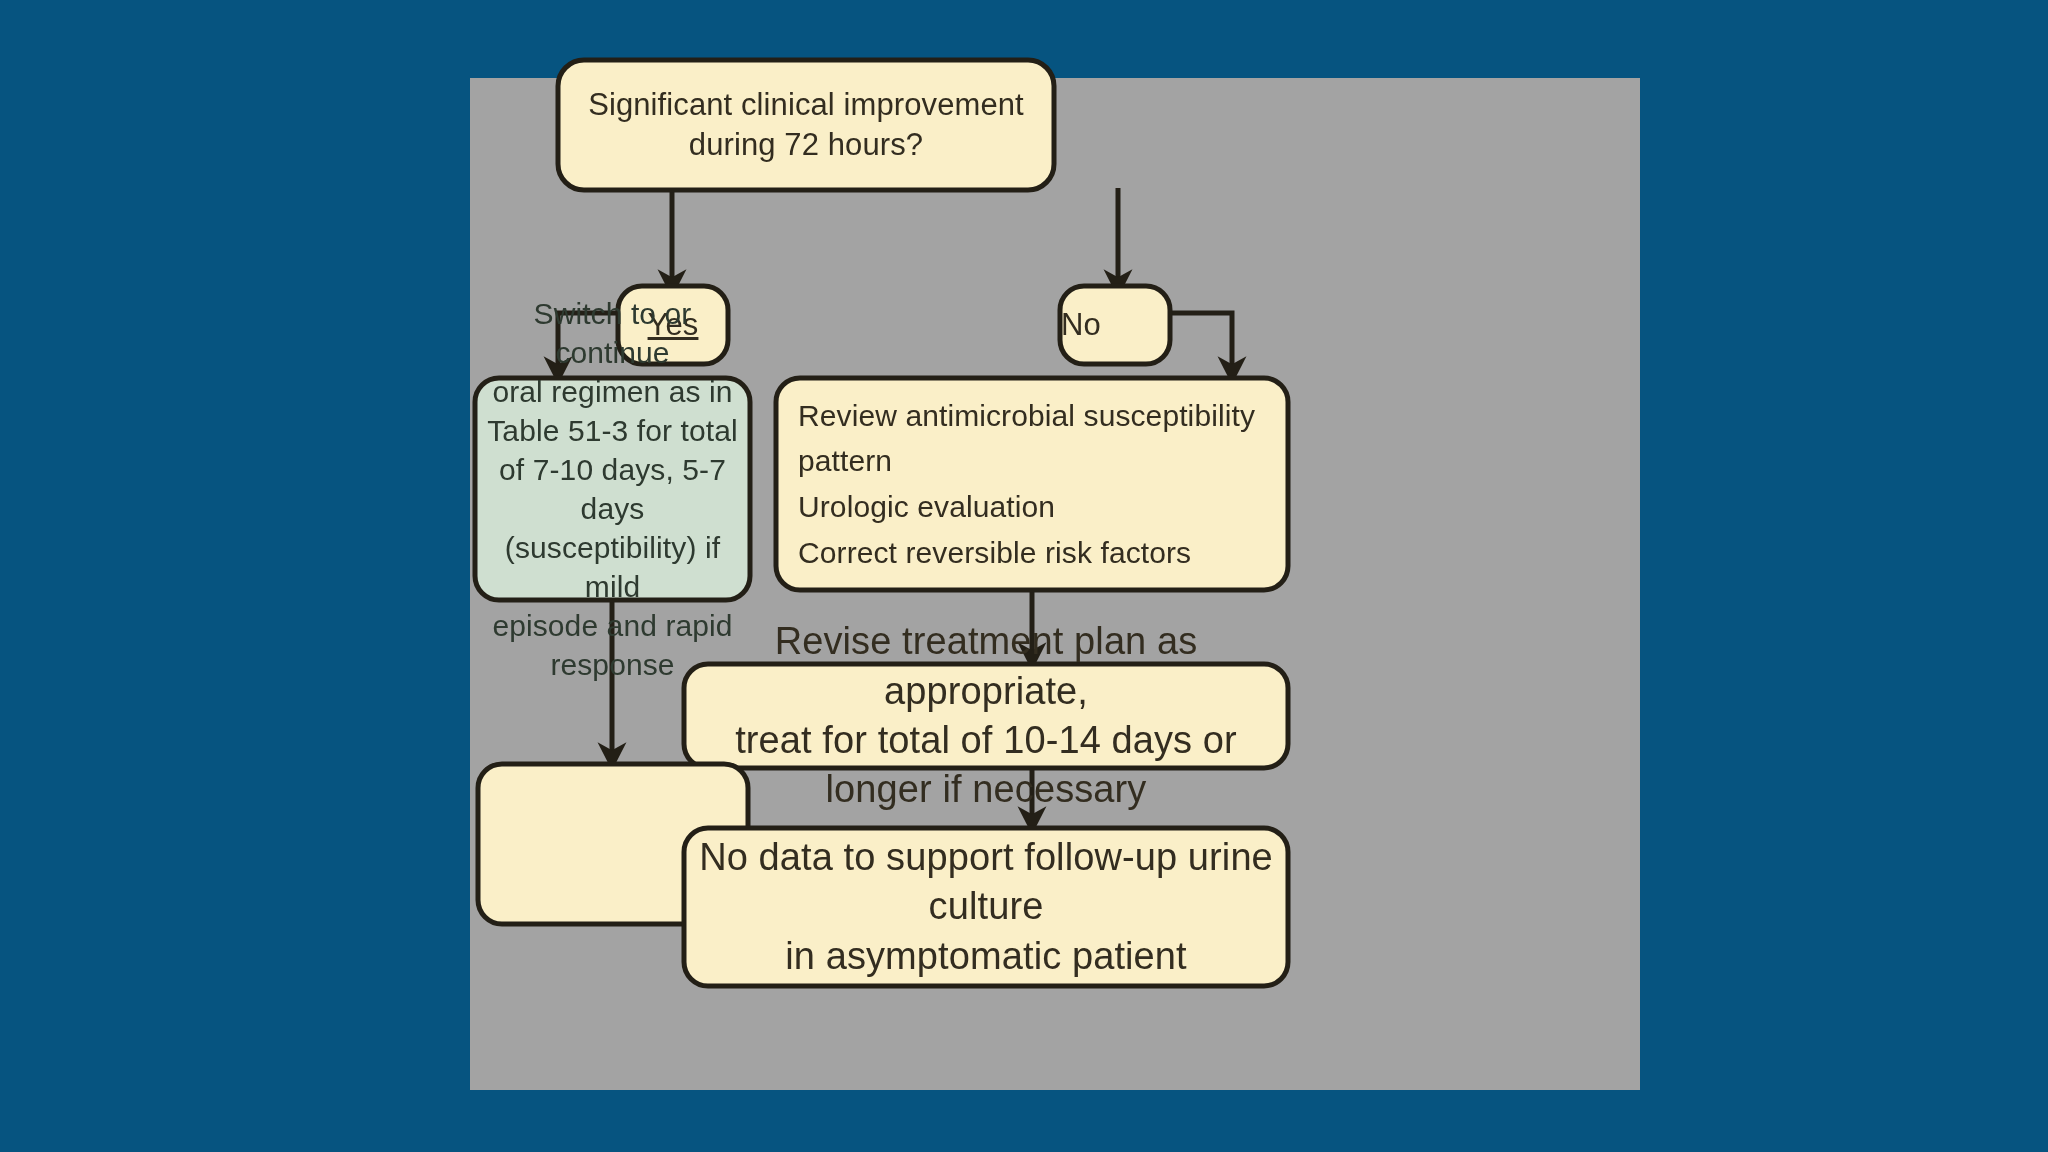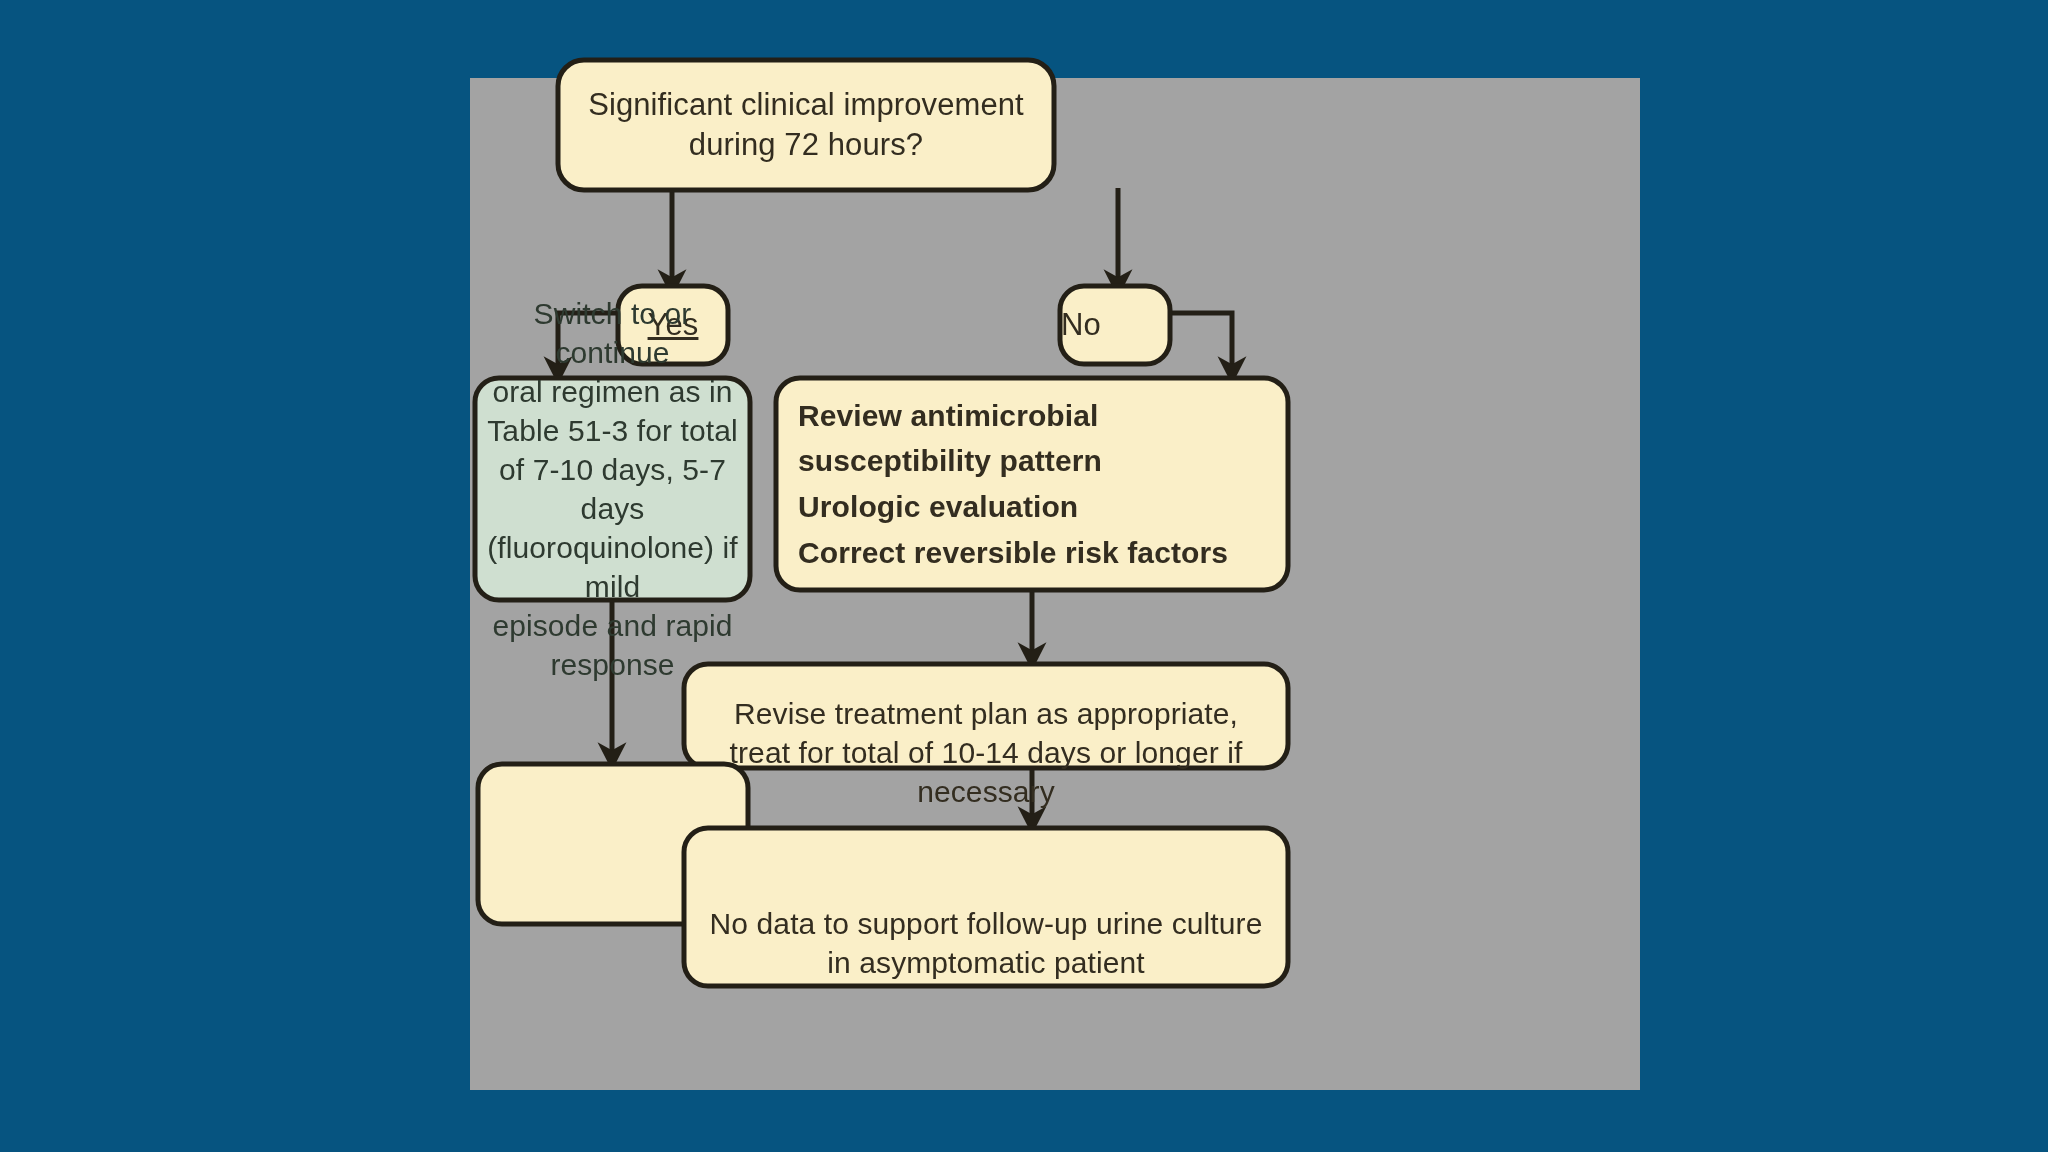--- a/index.html
+++ b/index.html
@@ -57,21 +57,21 @@
     color: #332d20;
     letter-spacing: .1px;
     line-height: 1.30;
     pointer-events: none;
   }
   .node-text.center { align-items: center; text-align: center; }
   .node-text.left   { align-items: flex-start; text-align: left; }
 
   .t-decision { font-size: 31px; }
   .t-branch   { font-size: 31px; }
-  .t-body     { font-size: 30px; margin-top: 36px; }
+  .t-body     { font-size: 38px; }
   .t-list     { font-size: 30px; line-height: 1.52; }
   .t-green    { font-size: 30px; color: #2e3a30; }
 </style>
 </head>
 <body>
 
 <div id="canvas-clip">
   <svg id="flow-svg-under" width="1170" height="1012" viewBox="0 0 1170 1012" xmlns="http://www.w3.org/2000/svg">
     <defs>
       <marker id="arrow" viewBox="0 0 12 12" refX="9.2" refY="6" markerWidth="6.2" markerHeight="6.2" orient="auto-start-reverse">
@@ -172,25 +172,25 @@
 
   <div class="node-text center t-branch" style="left:556px; top:208px; width:110px; height:78px;">
     <div>No</div>
   </div>
 
   <div class="node-text center t-green" style="left:5px; top:300px; width:275px; height:222px;">
     <div>Switch to or continue</div>
     <div>oral regimen as in</div>
     <div>Table 51-3 for total</div>
     <div>of 7-10 days, 5-7 days</div>
-    <div>(fluoroquinolone) if mild</div>
+    <div>(susceptibility) if mild</div>
     <div>episode and rapid response</div>
   </div>
 
-  <div class="node-text left t-list" style="left:328px; top:300px; width:478px; height:212px;font-weight:bold;">
+  <div class="node-text left t-list" style="left:328px; top:300px; width:478px; height:212px;">
     <div>Review antimicrobial susceptibility pattern</div>
     <div>Urologic evaluation</div>
     <div>Correct reversible risk factors</div>
   </div>
 
   <div class="node-text center t-body" style="left:214px; top:586px; width:604px; height:104px;">
     <div>Revise treatment plan as appropriate,</div>
     <div>treat for total of 10-14 days or longer if necessary</div>
   </div>
 

